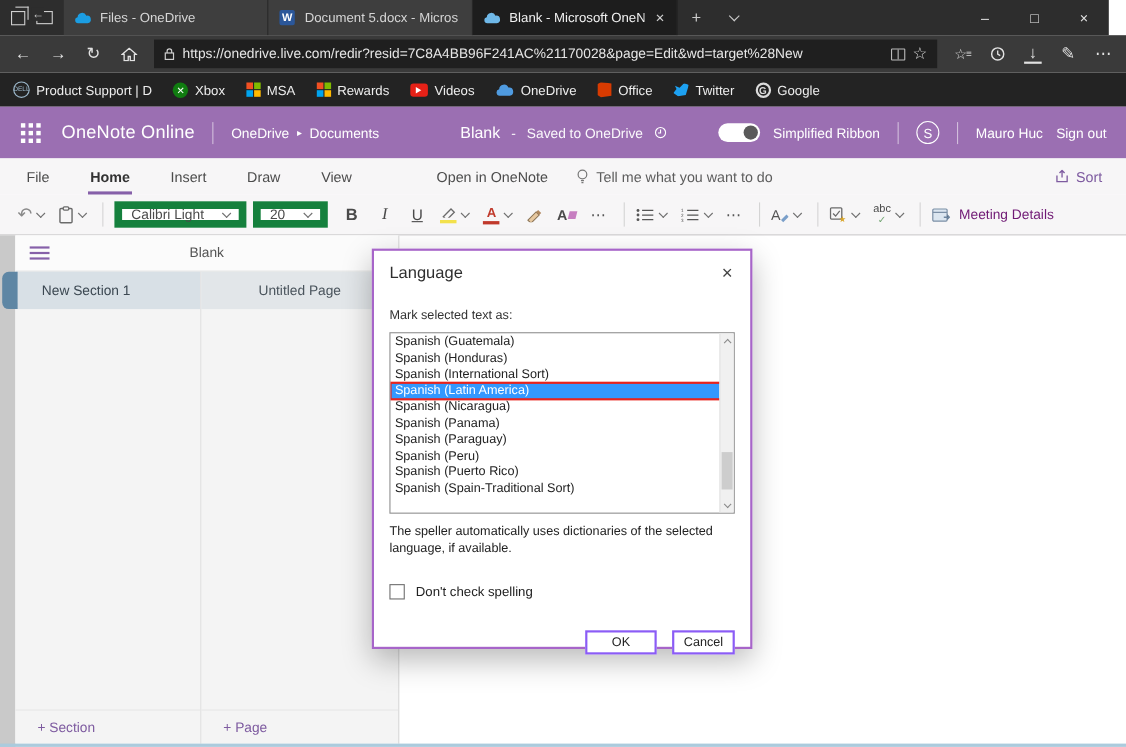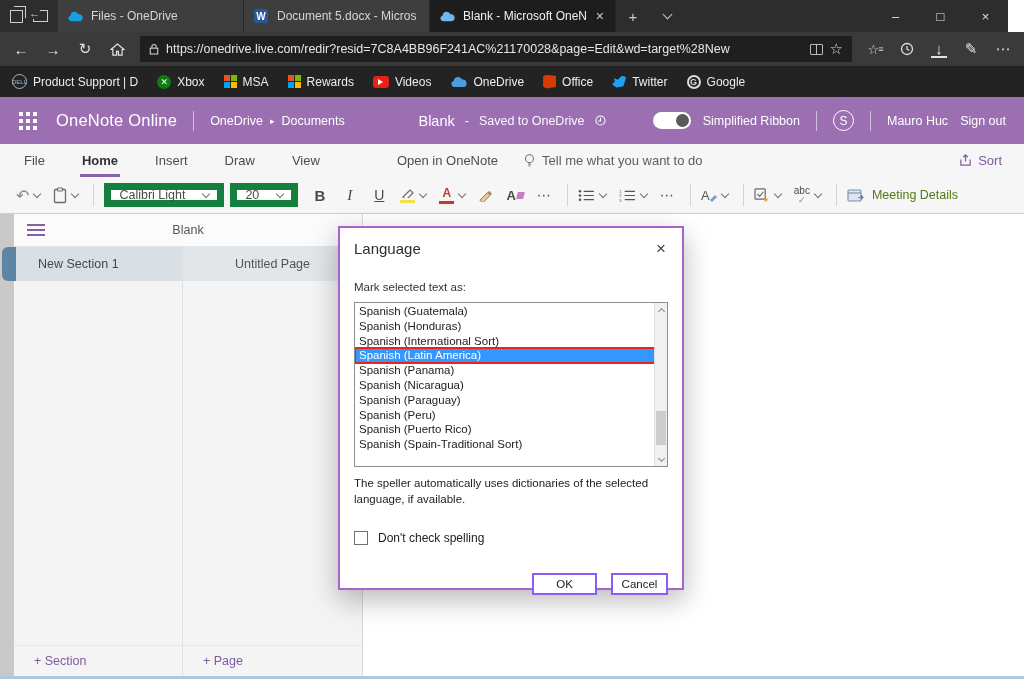--- a/index.html
+++ b/index.html
@@ -101,21 +101,21 @@
   .combo.font { width:120px; justify-content:space-between; }
   .combo.size { width:68px; justify-content:space-between; }
   .fmt-b { font-weight:bold; font-size:15px; }
   .fmt-i { font-family:"Liberation Serif", serif; font-style:italic; font-size:15px; }
   .fmt-u { font-size:14px; text-decoration:underline; }
   .colbar { display:inline-flex; flex-direction:column; align-items:center; line-height:1; }
   .colbar .bar { width:15px; height:3px; margin-top:2px; }
   .dots { font-size:14px; letter-spacing:1px; color:#555; }
   .abc { display:inline-flex; flex-direction:column; align-items:center; font-size:10px; line-height:1; }
   .abc .chk { color:#6fa36f; font-size:9px; }
-  .meeting { display:flex; align-items:flex-end; gap:8px; font-size:12.5px; color:#4d7c0f; }
+  .meeting { display:flex; align-items:flex-end; gap:8px; font-size:12.5px; color:#701a75; }
 
   
   .left-strip { position:absolute; left:0; top:214px; width:14px; bottom:0; background:#c9c9c9; }
   .sidebar { position:absolute; left:14px; top:214px; width:349px; bottom:3px; background:#f4f4f4;
              border-right:1px solid #d9d9d9; }
   .sb-header { height:33px; background:#fbfbfb; border-bottom:1px solid #e4e4e4; position:relative;
                display:flex; align-items:center; }
   .hamb { width:18px; margin-left:13px; display:flex; flex-direction:column; gap:3px; }
   .hamb i { height:2px; background:#8660a9; }
   .sb-title { position:absolute; left:0; right:0; text-align:center; font-size:12.5px; color:#555; }
@@ -504,22 +504,22 @@
     <span class="dlg-close">×</span>
   </div>
   <div class="dlg-label">Mark selected text as:</div>
 
   <div class="listbox">
     <div class="list-inner">
       <div class="lrow">Spanish (Guatemala)</div>
       <div class="lrow">Spanish (Honduras)</div>
       <div class="lrow">Spanish (International Sort)</div>
       <div class="lrow sel">Spanish (Latin America)</div>
+      <div class="lrow">Spanish (Nicaragua)</div>
       <div class="lrow">Spanish (Panama)</div>
-      <div class="lrow">Spanish (Nicaragua)</div>
       <div class="lrow">Spanish (Paraguay)</div>
       <div class="lrow">Spanish (Peru)</div>
       <div class="lrow">Spanish (Puerto Rico)</div>
       <div class="lrow">Spanish (Spain-Traditional Sort)</div>
     </div>
     <div class="red-box"></div>
     <div class="sbar">
       <span class="arr up">
           <i class="sarr u"></i>
         </span>

